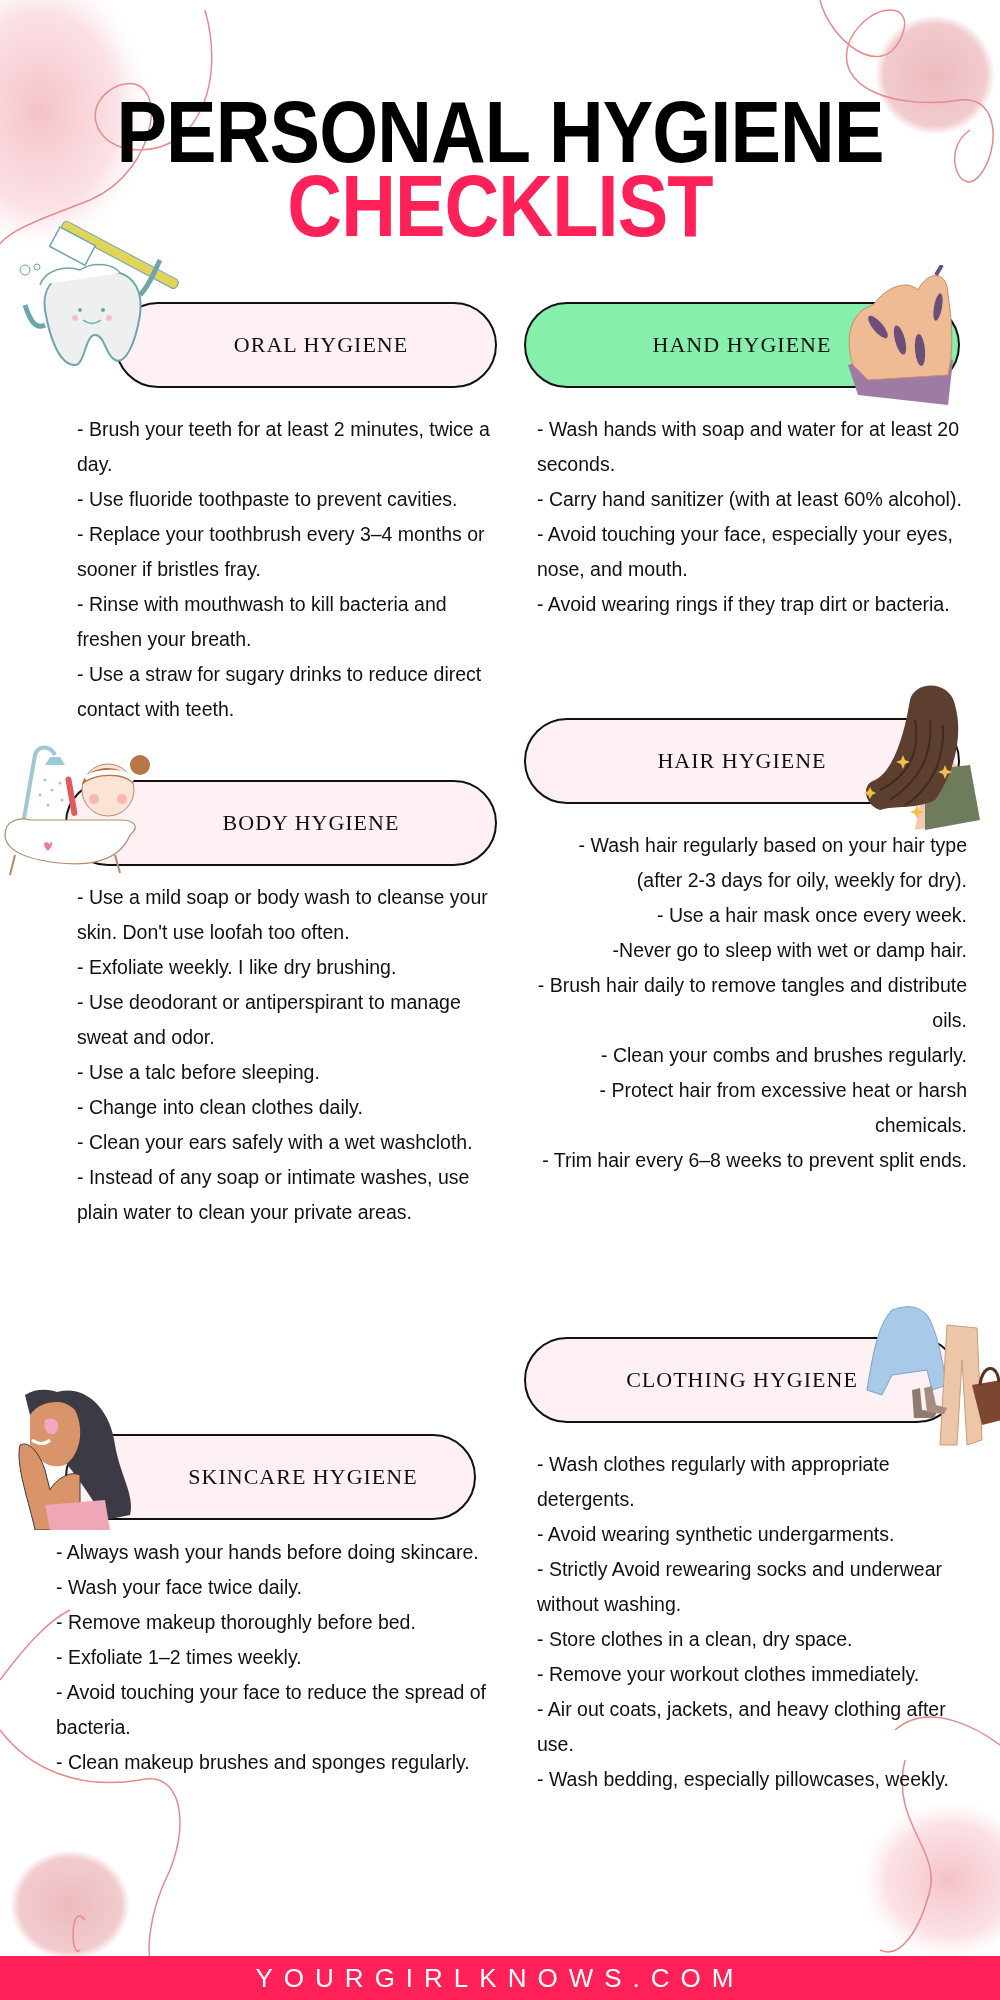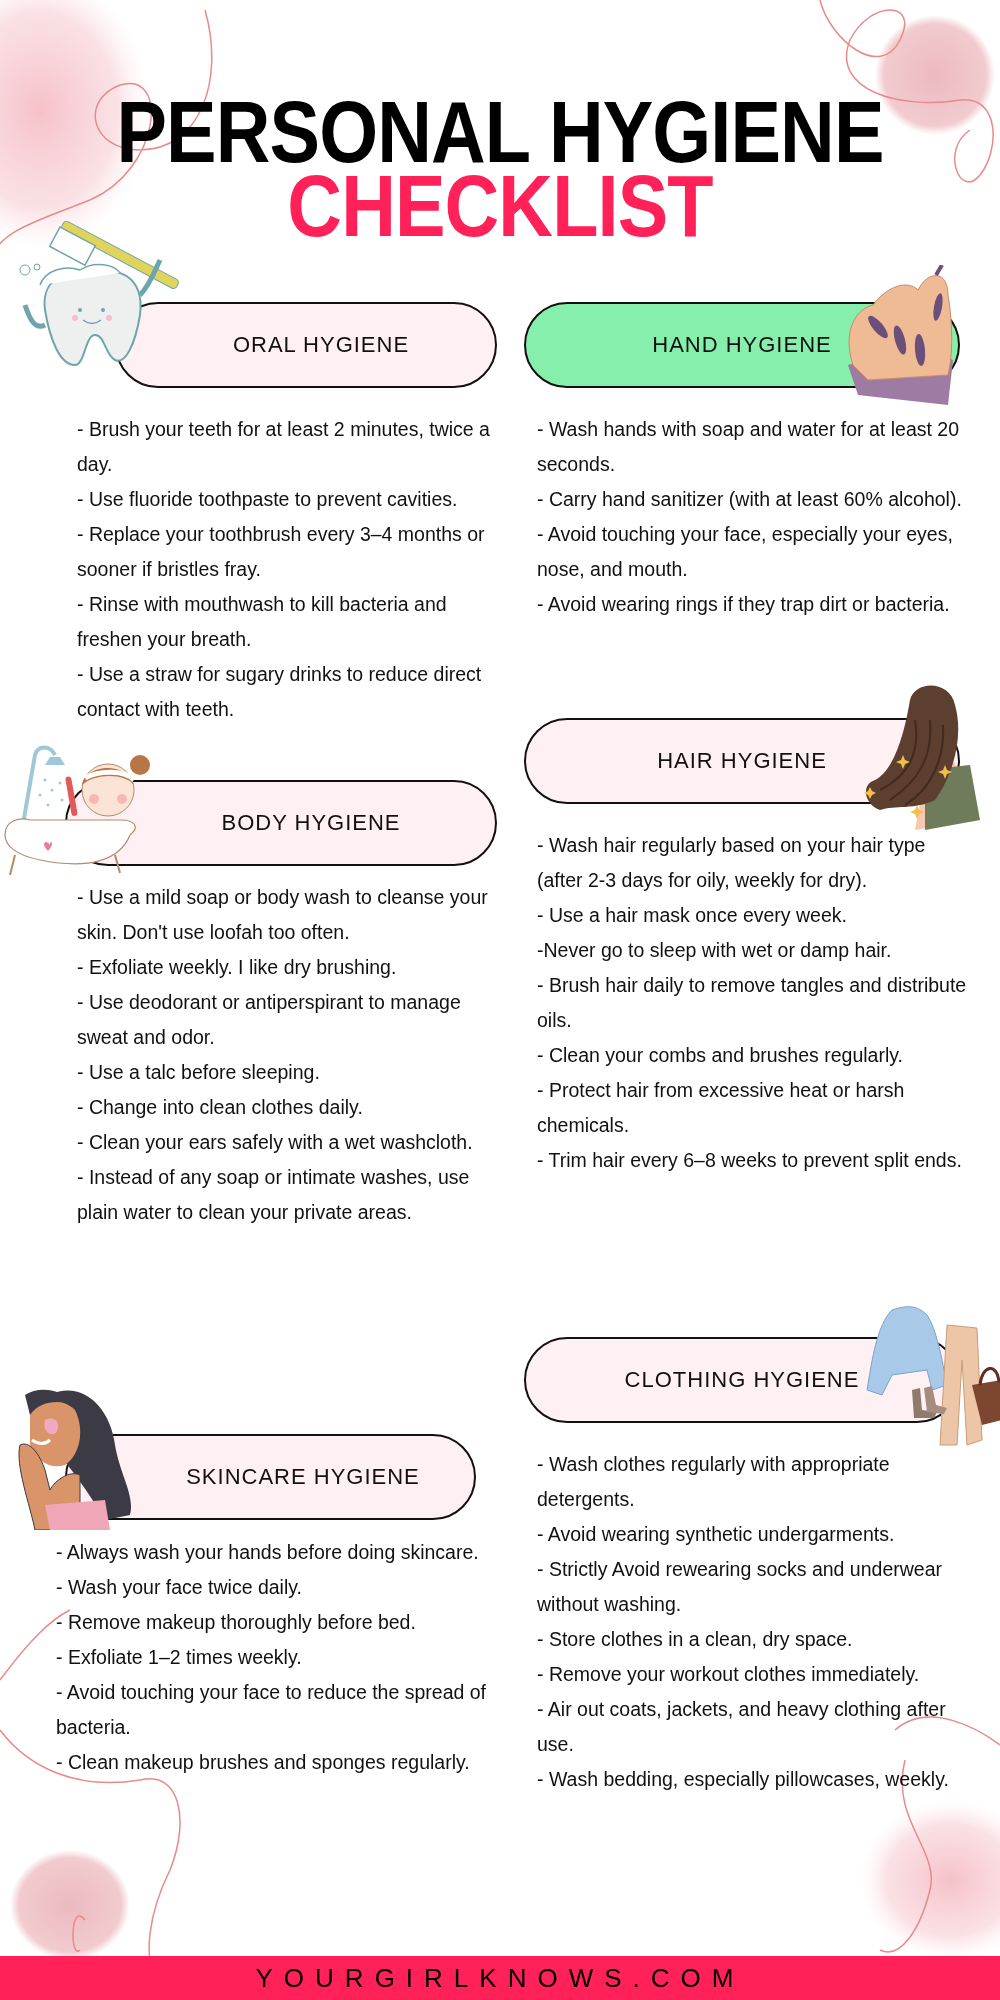--- a/index.html
+++ b/index.html
@@ -13,37 +13,37 @@
     font-family: "Liberation Sans", sans-serif; font-weight: 700;
     transform: scaleX(0.86); transform-origin: center;
     letter-spacing: -1px;
   }
   .title-1 { top: 84px; font-size: 88px; line-height: 96px; color: #000; }
   .title-2 { top: 158px; font-size: 88px; line-height: 96px; }
 
   .pill {
     position: absolute; height: 86px; border: 2px solid #111; border-radius: 43px;
     display: flex; align-items: center; justify-content: center;
-    font-family: Liberation Sans, sans-serif;
+    font-family: Liberation Serif, serif;
     font-size: 22px; letter-spacing: 1px; color: #111;
   }
 
   .list {
     position: absolute; font-family: Liberation Sans, sans-serif; font-size: 19.5px;
     line-height: 35px; color: #111; list-style: none; width: 420px;
   }
   .list li { display: block; }
 
   .illus { position: absolute; }
 
   .footer {
     position: absolute; left: 0; top: 1956px; width: 1000px; height: 44px;
     display: flex; align-items: center; justify-content: center;
     font-family: "Liberation Sans", sans-serif; font-size: 26px; letter-spacing: 11px;
-    color: #000000;
+    color: #ffffff;
   }
 </style>
 </head>
 <body>
 
 <svg class="deco" width="1000" height="2000" style="left:0;top:0;">
   <defs>
     <radialGradient id="blob" cx="50%" cy="50%" r="50%">
       <stop offset="0%" stop-color="#f4b6bf" stop-opacity="0.85"></stop>
       <stop offset="70%" stop-color="#f7cdd3" stop-opacity="0.6"></stop>
@@ -167,21 +167,21 @@
   <path d="M70 90 L 115 85 L 125 140 L 70 150 Z" fill="#6e7c5c"></path>
   <path d="M55 20 C 60 0, 95 0, 100 25 C 110 60, 95 100, 80 120 C 60 130, 40 125, 25 130 C 10 125, 5 105, 20 100 C 40 90, 50 50, 55 20 Z" fill="#5c3f2f"></path>
   <path d="M60 40 C 65 70, 55 95, 25 110 M 75 40 C 78 75, 65 100, 35 120 M 88 45 C 90 80, 75 110, 50 125" stroke="#412a1e" stroke-width="2" fill="none"></path>
   <g fill="#f0c04a">
       <path d="M48 75 l2 5 5 2 -5 2 -2 5 -2 -5 -5 -2 5 -2 z"></path>
       <path d="M90 85 l2 5 5 2 -5 2 -2 5 -2 -5 -5 -2 5 -2 z"></path>
       <path d="M62 125 l2 5 5 2 -5 2 -2 5 -2 -5 -5 -2 5 -2 z"></path>
       <path d="M15 107 l2 4 4 2 -4 2 -2 4 -2 -4 -4 -2 4 -2 z"></path>
     </g>
 </svg>
-<ul class="list" style="left:537px; top:828px; width:430px;">
+<ul class="list" style="left:537px; top:828px; width:430px;text-align:right;">
   <li>- Wash hair regularly based on your hair type (after 2-3 days for oily, weekly for dry).</li>
   <li>- Use a hair mask once every week.</li>
   <li>-Never go to sleep with wet or damp hair.</li>
   <li>- Brush hair daily to remove tangles and distribute oils.</li>
   <li>- Clean your combs and brushes regularly.</li>
   <li>- Protect hair from excessive heat or harsh chemicals.</li>
   <li>- Trim hair every 6–8 weeks to prevent split ends.</li>
 </ul>
 
 <div class="pill" style="left:65px; top:1434px; width:411px; background:#fff0f3;">

